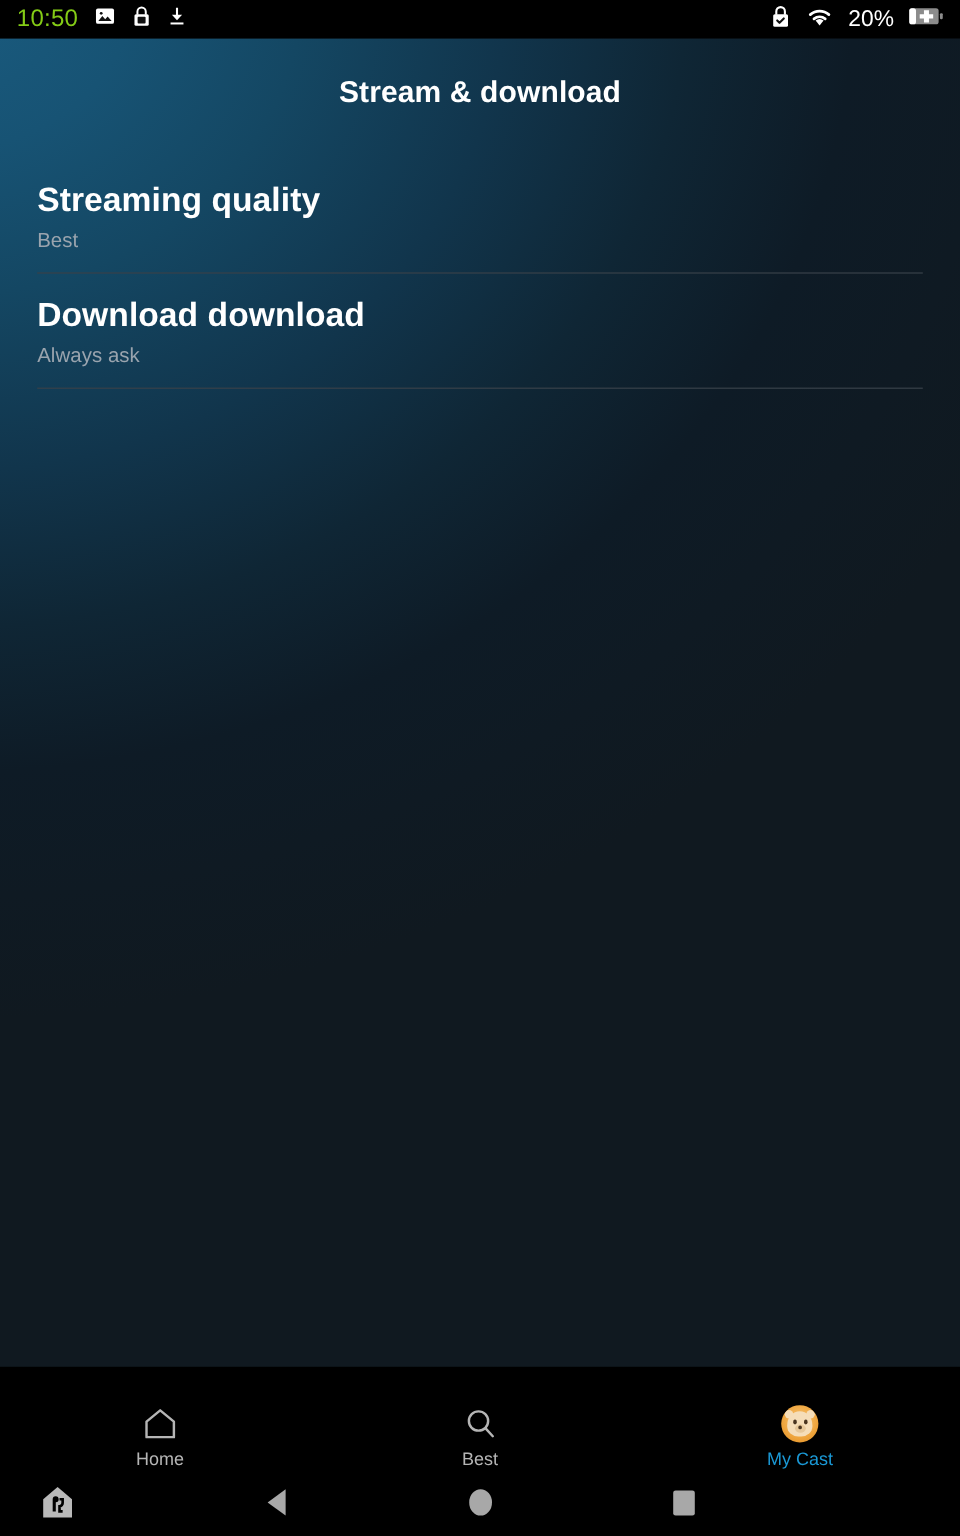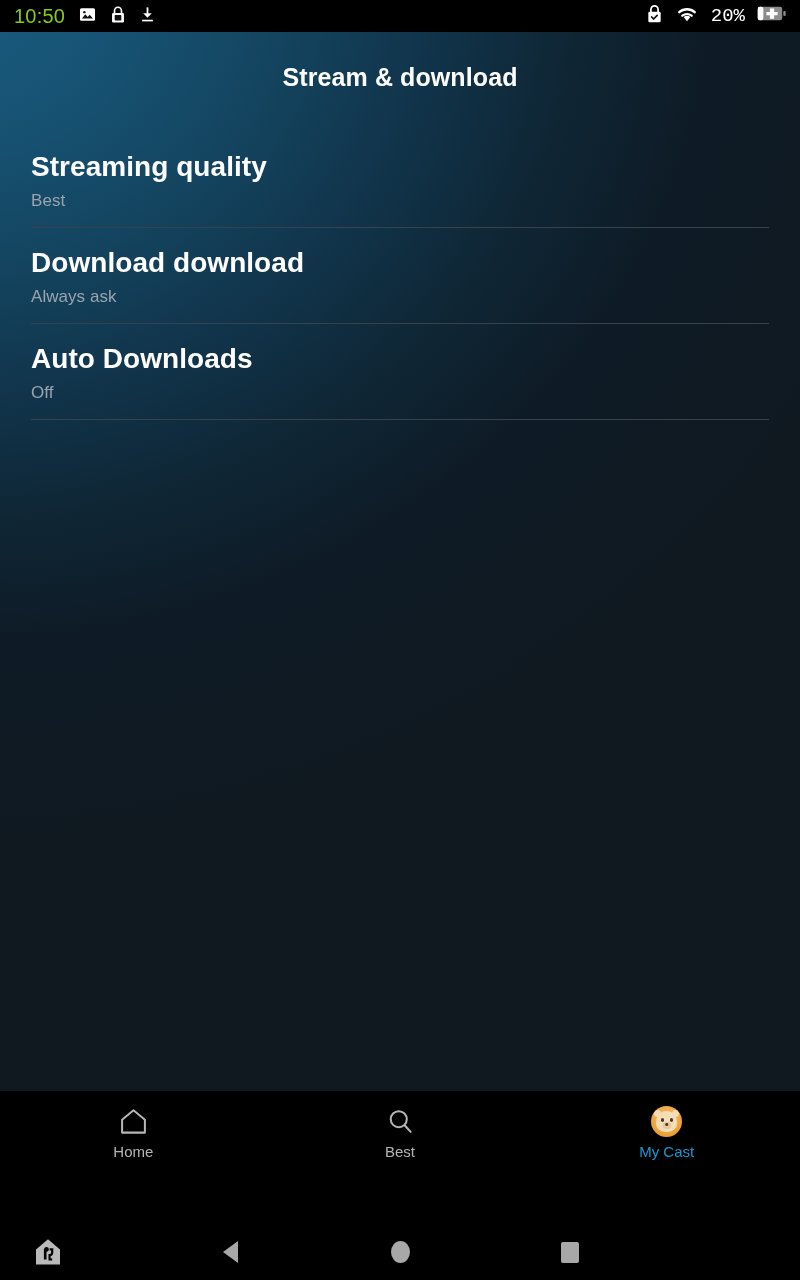--- a/index.html
+++ b/index.html
@@ -35,21 +35,21 @@
     justify-content: space-between;
     padding: 0 14px;
     box-sizing: border-box;
     z-index: 30;
   }
   .status-left, .status-right {
     display: flex;
     align-items: center;
   }
   .status-left { gap: 13px; }
-  .status-right { gap: 12px; font-family: Liberation Mono, monospace; }
+  .status-right { gap: 12px; }
   .status-clock {
     color: #84cc16;
     font-size: 20px;
     letter-spacing: 0.2px;
     line-height: 1;
     font-family: "Liberation Sans", sans-serif;
   }
   .status-pct {
     color: #ffffff;
     font-size: 19px;
@@ -112,26 +112,26 @@
     font-size: 17px;
     line-height: 1;
     margin-top: 11px;
     letter-spacing: 0.05px;
   }
 
   
   .tab-bar {
     position: absolute;
     left: 0;
-    top: 1091px;
+    top: 1139px;
     width: 800px;
     height: 85px;
     background: #000000;
     display: flex;
-    align-items: flex-start;
+    align-items: flex-end;
     z-index: 20;
   }
   .tab-item {
     flex: 1 1 0;
     display: flex;
     flex-direction: column;
     align-items: center;
     padding-top: 13px;
     cursor: pointer;
   }
@@ -320,24 +320,20 @@
         <div class="setting-title">Streaming quality</div>
         <div class="setting-value">Best</div>
       </div>
 
       <div class="setting-row">
         <div class="setting-title">Download download</div>
         <div class="setting-value">Always ask</div>
       </div>
 
 
-      <div class="setting-row">
-        <div class="setting-title">Auto Downloads</div>
-        <div class="setting-value">Off</div>
-      </div>
 
     </div>
   </div>
 
   <div class="tab-bar">
 
     <div class="tab-item">
       <span class="tab-icon">
         <svg width="31" height="29" viewBox="0 0 32 30" aria-hidden="true">
           <path d="M4.2 13.1L16 3.4l11.8 9.7v13.4H4.2z" fill="none" stroke="#b5b5b5" stroke-width="2.1" stroke-linejoin="round"></path>

